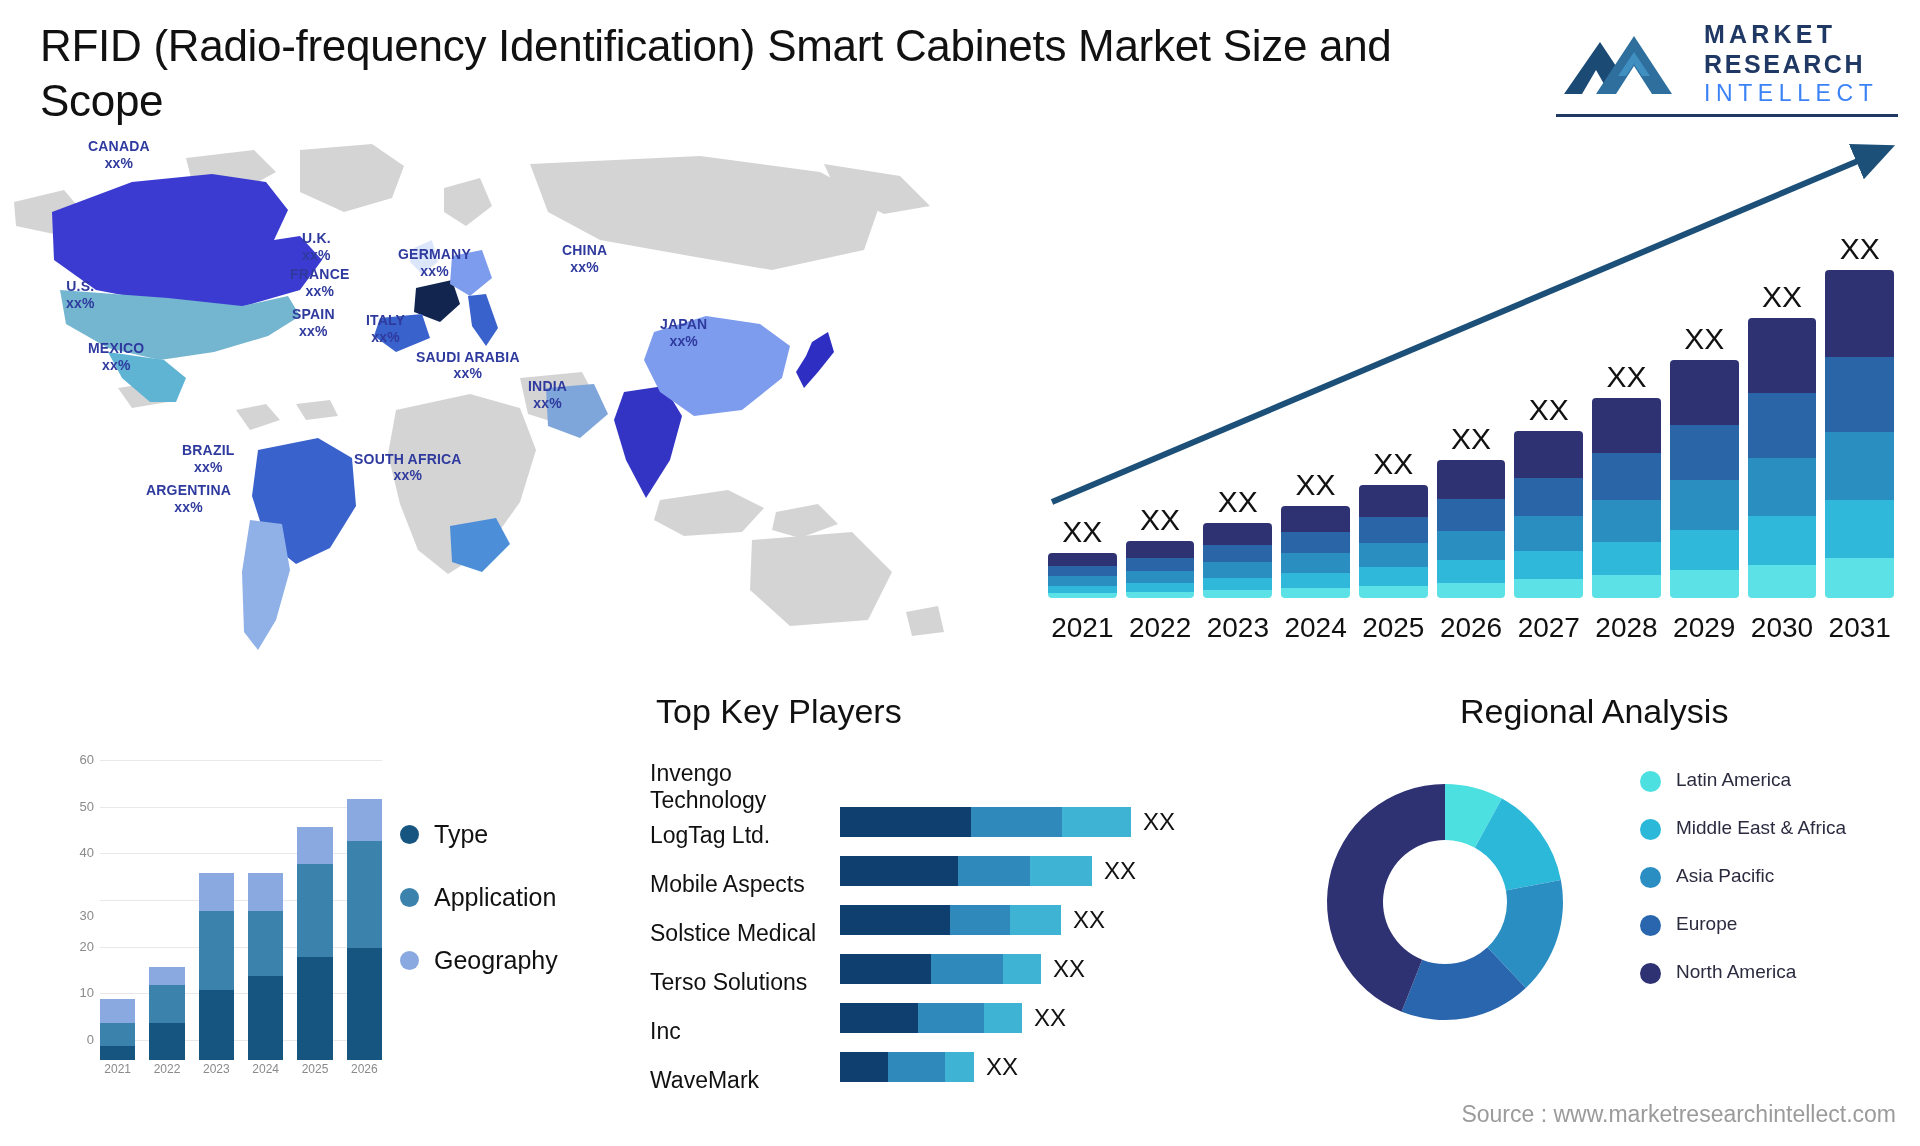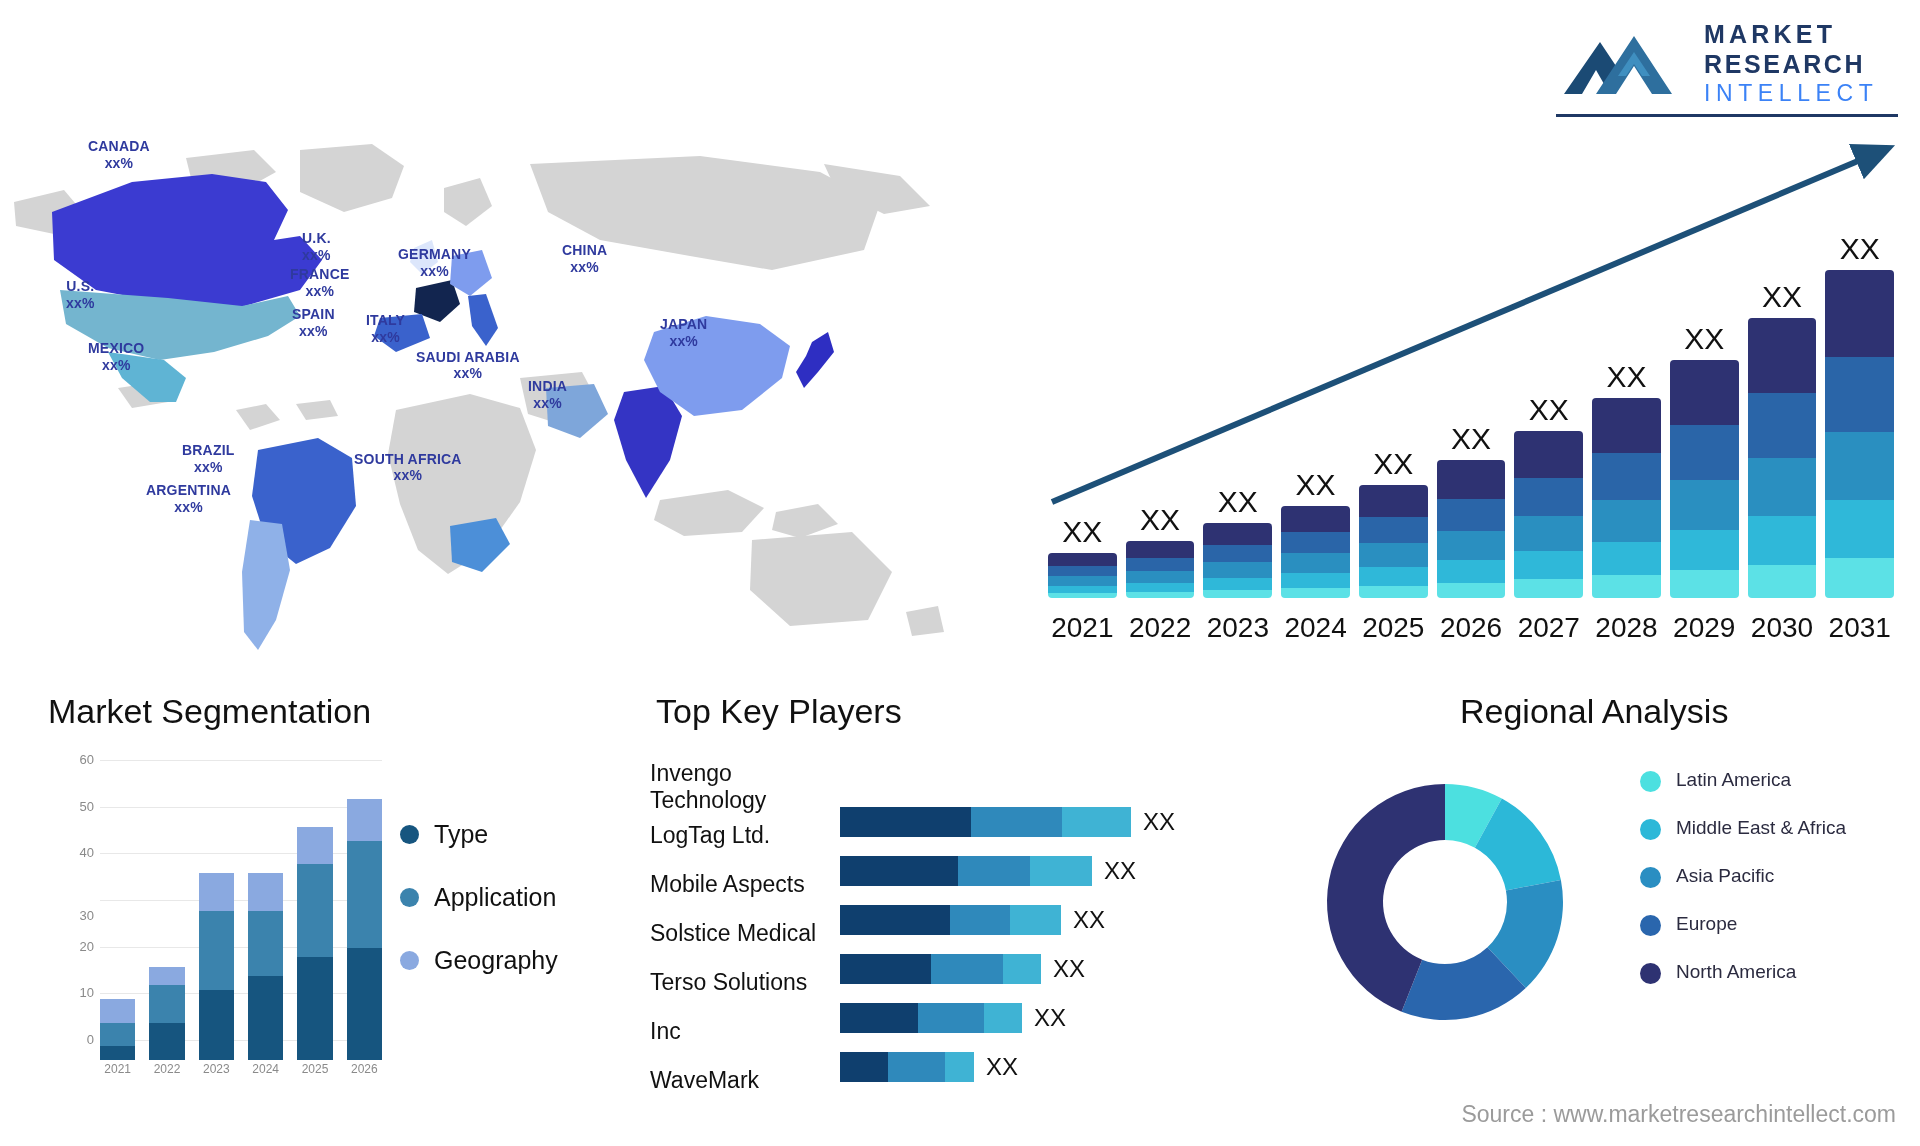--- a/index.html
+++ b/index.html
@@ -85,20 +85,21 @@
   .rg-label { font-size:19px; color:#2b2b40; line-height:1.22; max-width:190px; }
 
   
   #source { position:absolute; right:24px; bottom:18px; font-size:23px; color:#9b9b9b; }
 </style>
 </head>
 <body>
 
 <div id="root">
 
+  <div id="header-title">RFID (Radio-frequency Identification) Smart Cabinets Market Size and Scope</div>
 
   <div id="logo">
     <svg width="140" height="92" viewBox="0 0 140 92">
       <polygon points="8,80 44,28 60,52 48,70 40,56 26,80" fill="#1b4a74"></polygon>
       <polygon points="40,80 78,22 116,80 96,80 78,52 60,80" fill="#2e6f9e"></polygon>
       <polygon points="62,62 78,38 94,62 86,62 78,50 70,62" fill="#3f8fc0"></polygon>
     </svg>
     <div class="logo-text logo-l1">MARKET</div>
     <div class="logo-text logo-l2">RESEARCH</div>
     <div class="logo-text logo-l3">INTELLECT</div>
@@ -357,21 +358,20 @@
         <div class="fc-year">2026</div>
         <div class="fc-year">2027</div>
         <div class="fc-year">2028</div>
         <div class="fc-year">2029</div>
         <div class="fc-year">2030</div>
         <div class="fc-year">2031</div>
       </div>
   </div>
 
   <div id="seg-panel">
-    <div class="sect-title" id="seg-title">Market Segmentation</div>
     <div id="seg-plot">
       <div id="seg-gridlines">
           <div class="seg-grid" style="top: 280px;"></div>
           <div class="seg-ytick" style="top: 280px;">0</div>
           <div class="seg-grid" style="top: 233.333px;"></div>
           <div class="seg-ytick" style="top: 233.333px;">10</div>
           <div class="seg-grid" style="top: 186.667px;"></div>
           <div class="seg-ytick" style="top: 186.667px;">20</div>
           <div class="seg-grid" style="top: 140px;"></div>
           <div class="seg-ytick" style="top: 140px; margin-top: 16px;">30</div>

